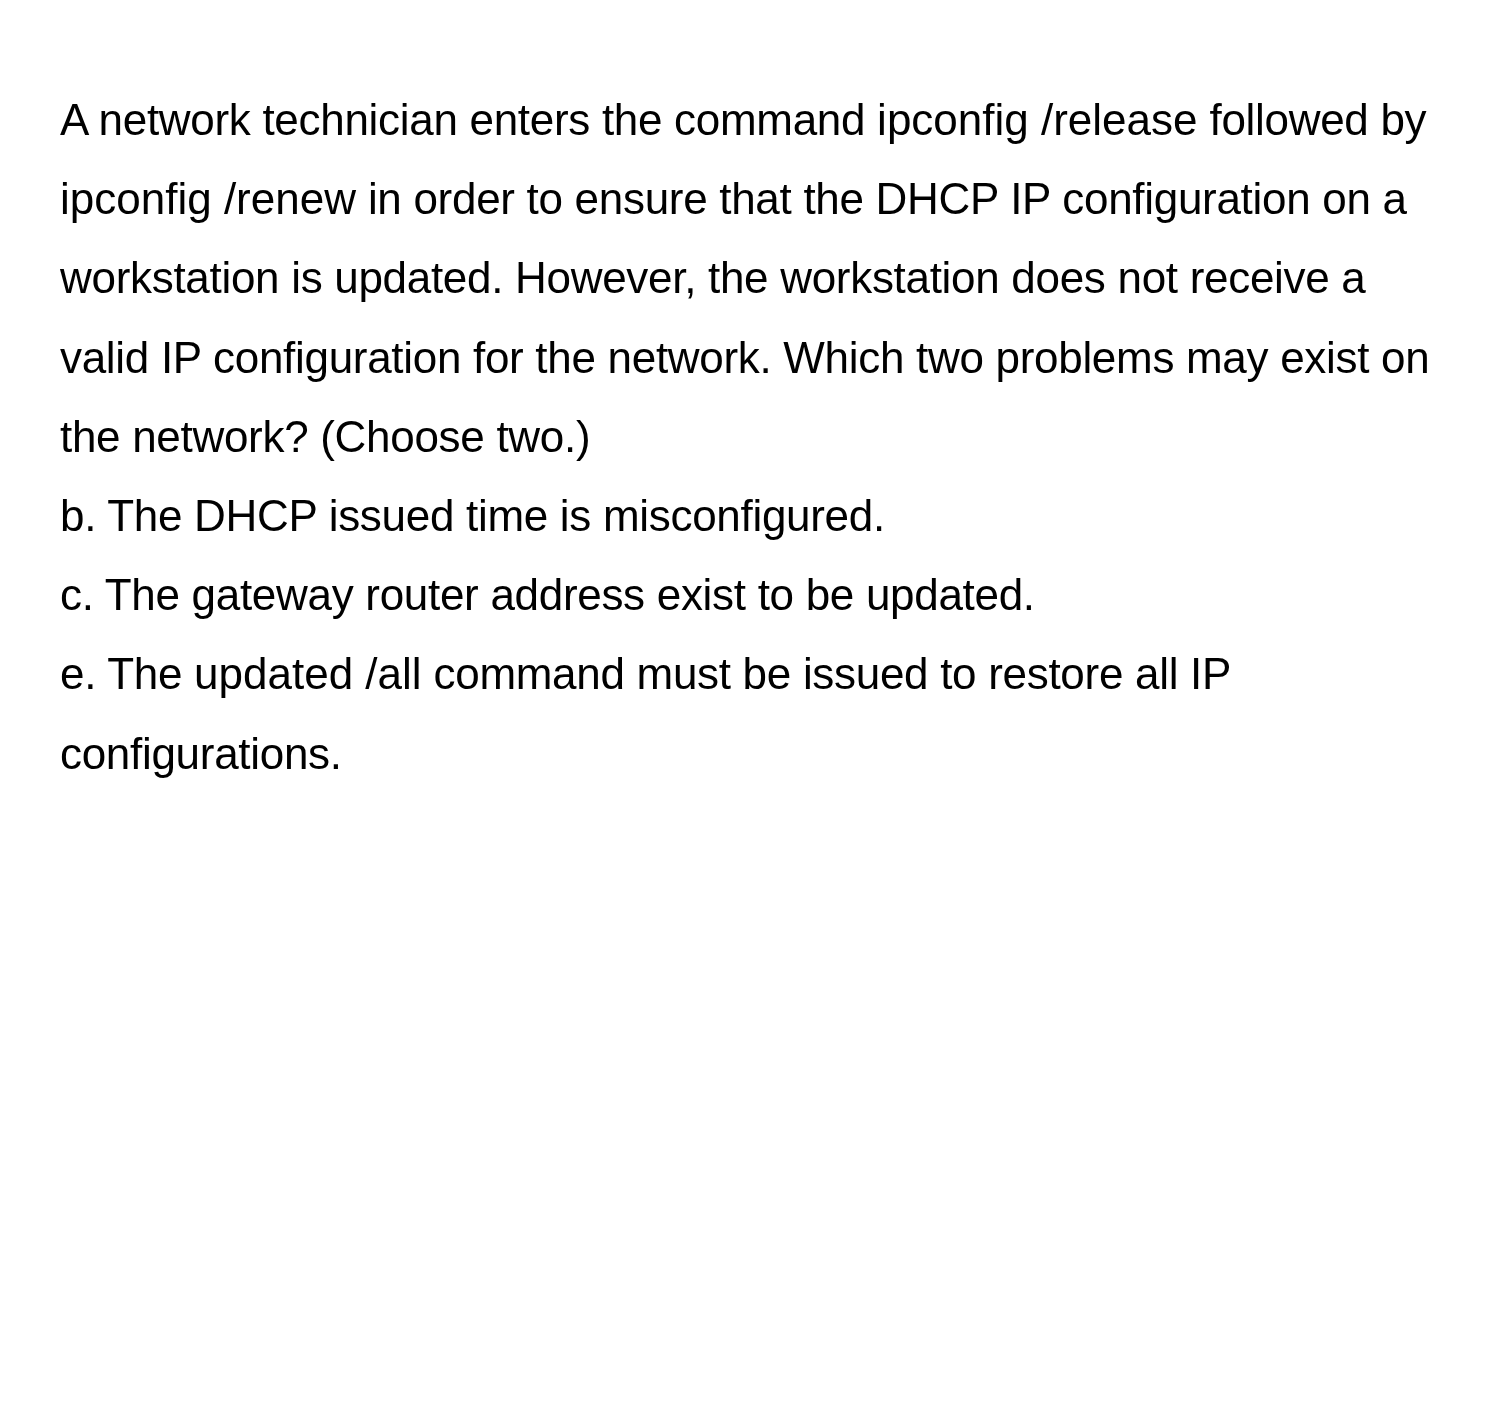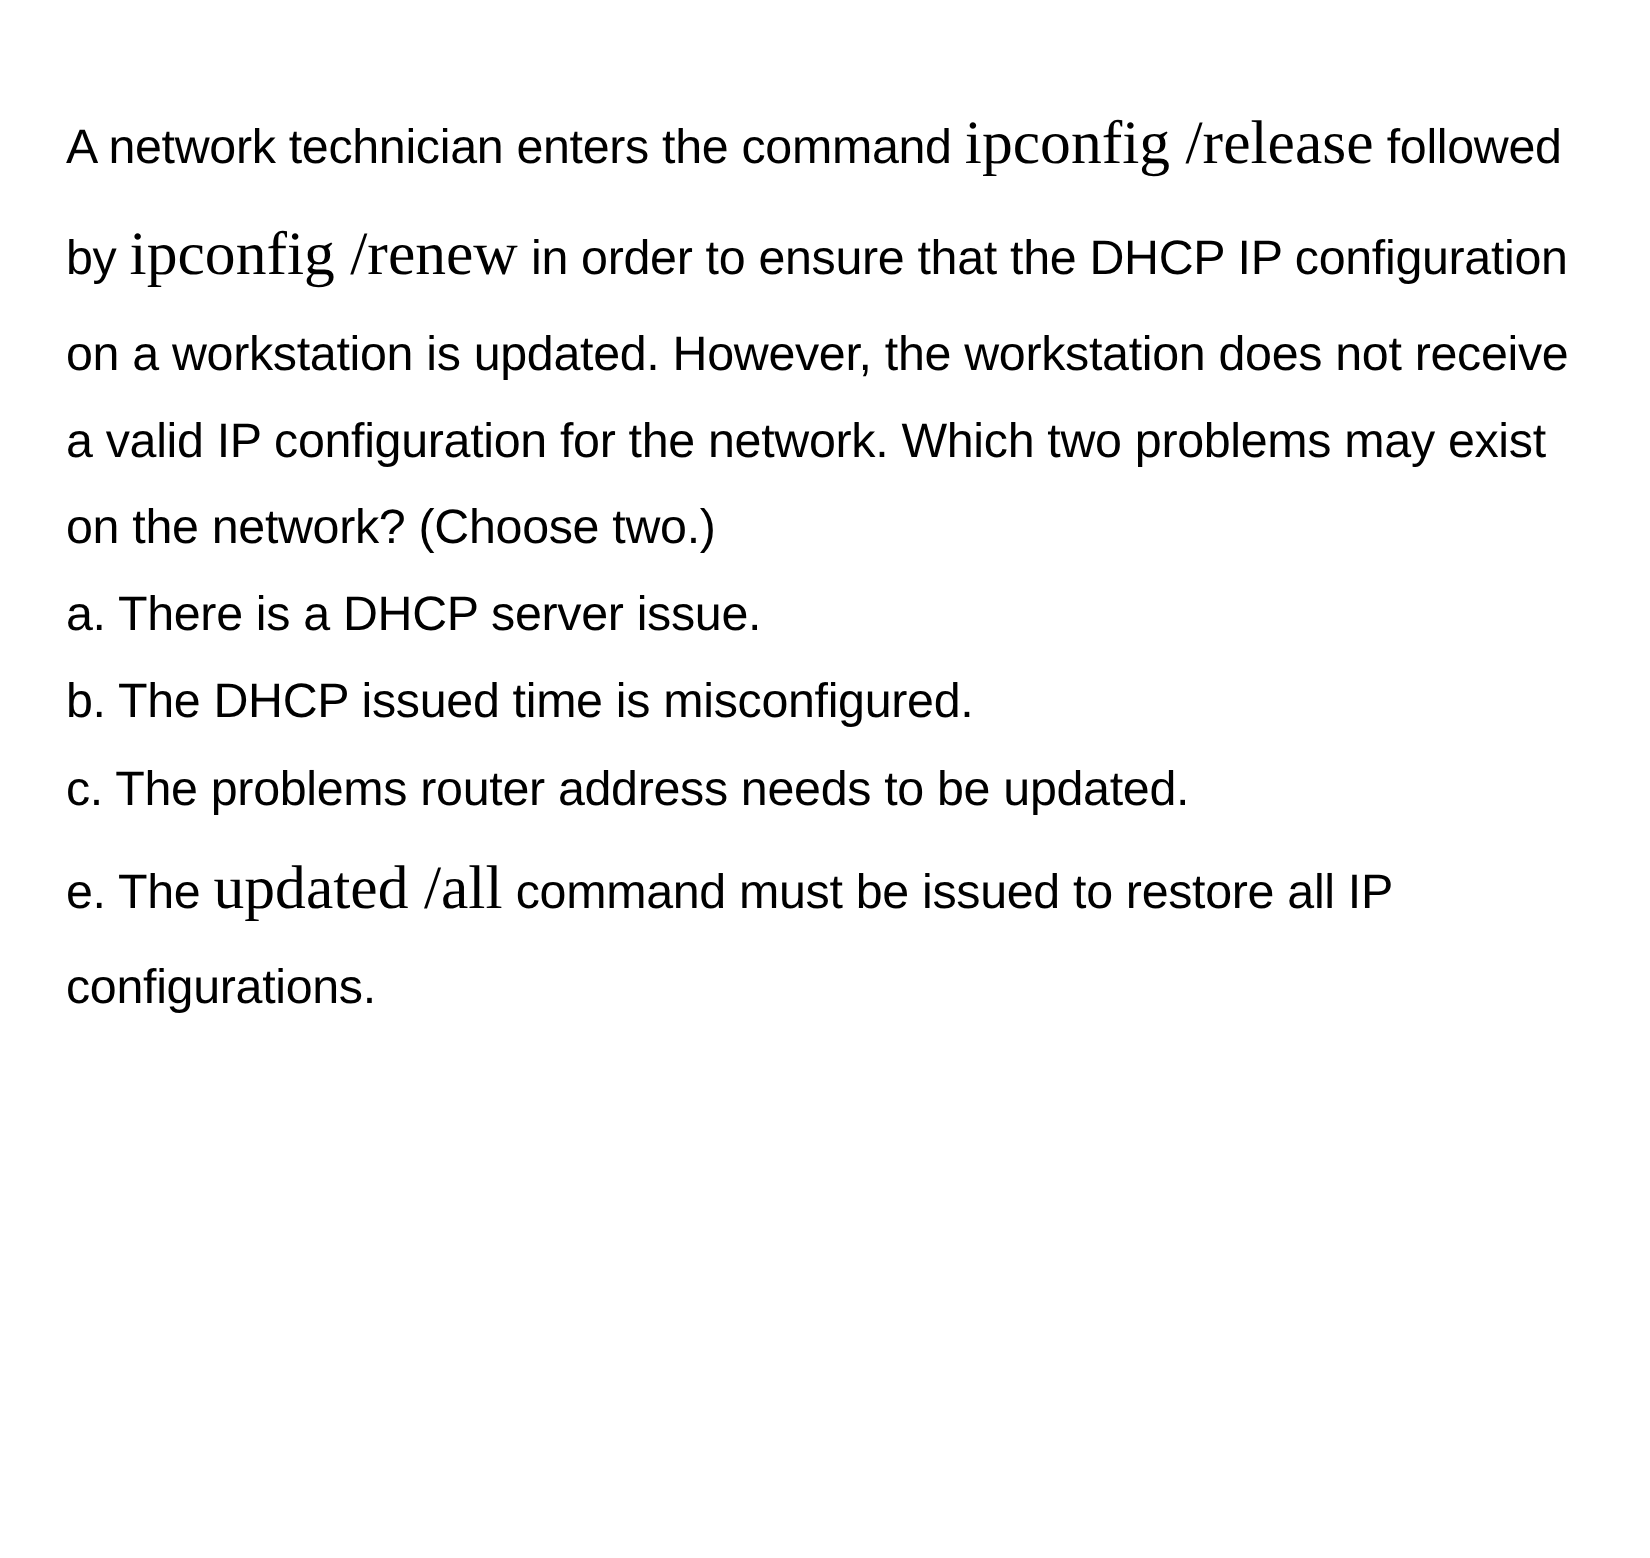--- a/index.html
+++ b/index.html
@@ -18,22 +18,22 @@
     .content {
       font-size: 44px;
       line-height: 1.8;
       font-weight: 400;
       letter-spacing: -0.3px;
     }
     .question-text {
       margin-bottom: 0;
     }
     .code {
-      font-family: Liberation Serif, serif;
-      font-size: 56px;
+      font-family: Liberation Sans, sans-serif;
+      font-size: 44px;
       letter-spacing: 0;
     }
     .options {
       margin-top: 0;
     }
     .option {
       line-height: 1.8;
     }
     .opt-label {
       display: inline;
@@ -44,25 +44,22 @@
   </style>
 </head>
 <body>
 
 <div class="content">
   <div class="question-text">
     <span>A network technician enters the command </span><span class="code">ipconfig /release</span><span> followed by </span><span class="code">ipconfig /renew</span><span> in order to ensure that the DHCP IP configuration on a workstation is updated. However, the workstation does not receive a valid IP configuration for the network. Which two problems may exist on the network? (Choose two.)</span>
   </div>
   <div class="options">
     <div class="option">
-      <span class="opt-label">a. </span><span class="opt-text">There is a DHCP server issue.</span>
-    </div>
-    <div class="option">
       <span class="opt-label">b. </span><span class="opt-text">The DHCP issued time is misconfigured.</span>
     </div>
     <div class="option">
-      <span class="opt-label">c. </span><span class="opt-text">The problems router address needs to be updated.</span>
+      <span class="opt-label">c. </span><span class="opt-text">The gateway router address exist to be updated.</span>
     </div>
     <div class="option">
       <span class="opt-label">e. </span><span class="opt-text">The </span><span class="code">updated /all</span><span class="opt-text"> command must be issued to restore all IP configurations.</span>
     </div>
   </div>
 </div>
 
 </body></html>

